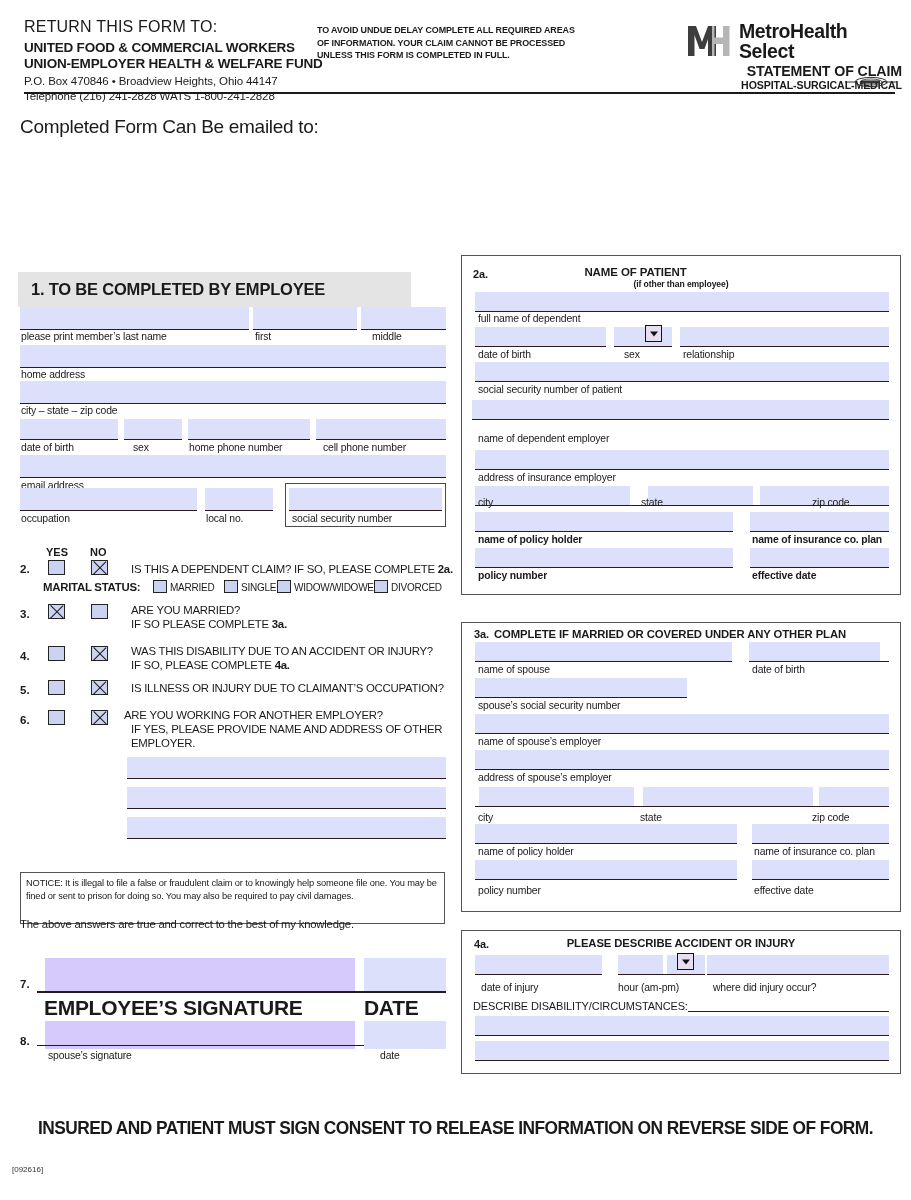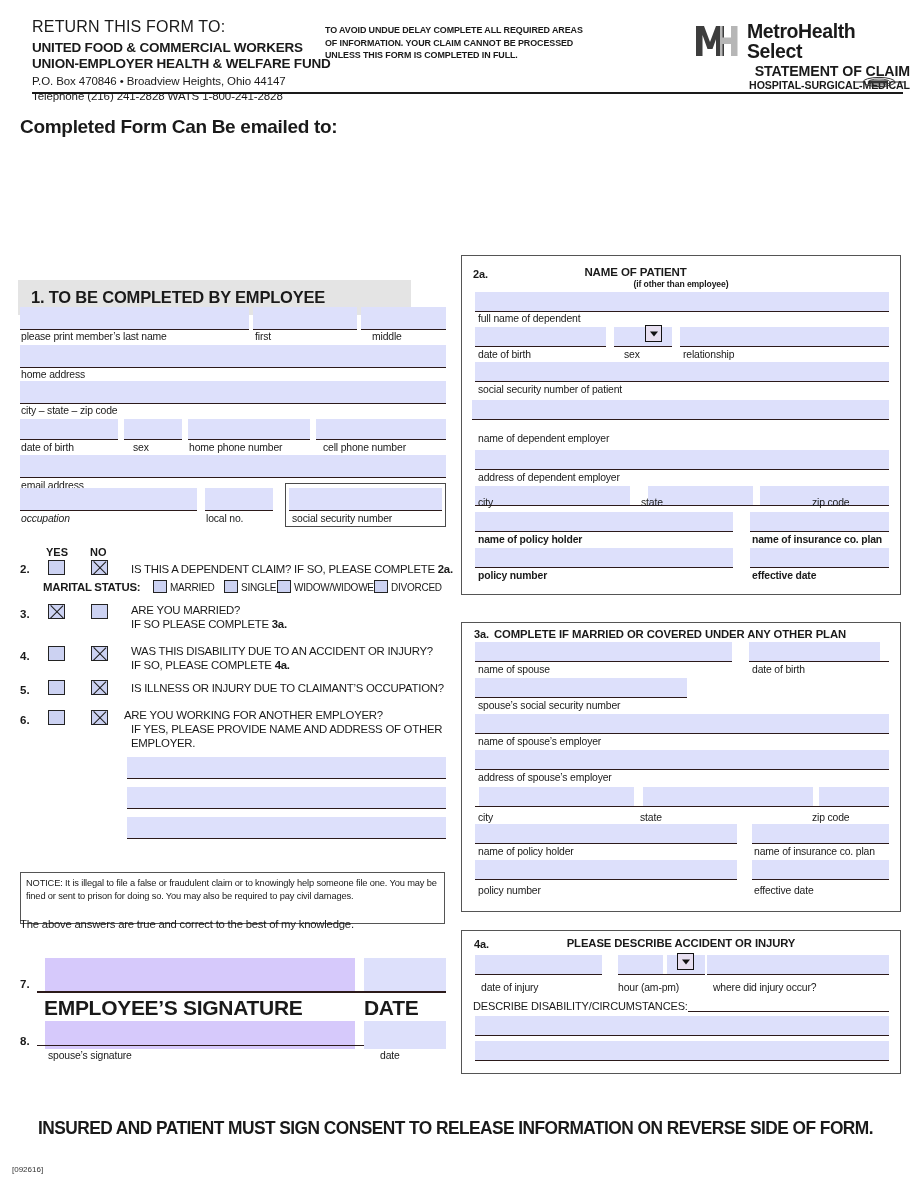--- a/index.html
+++ b/index.html
@@ -8,21 +8,21 @@
     width: 911px; height: 1200px;
     background: #ffffff;
     font-family: "Liberation Sans", sans-serif;
     color: #1a1a1a;
     position: relative;
     overflow: hidden;
   }
   .page { position: relative; width: 911px; height: 1200px; }
 
   
-  .hdr { position:absolute; left:12px; top:0; width:769px; height:100px; }
+  .hdr { position:absolute; left:4px; top:0; width:769px; height:100px; }
   .hdr-left { position:absolute; left:20px; top:18px; width:300px; }
   .hdr-return { font-size:16px; letter-spacing:.2px; color:#1a1a1a; margin-bottom:4px; }
   .hdr-org { font-size:13.5px; font-weight:bold; line-height:1.18; letter-spacing:-.2px; }
   .hdr-addr { font-size:11.5px; line-height:1.3; margin-top:2px; letter-spacing:-.1px; }
 
   .hdr-mid { position:absolute; left:313px; top:24px; width:300px; }
   .hdr-notice { font-size:9.6px; font-weight:bold; line-height:1.32; letter-spacing:-.1px;
                 transform: scaleX(.93); transform-origin: left top; }
   .hdr-ri { font-size:21px; font-weight:bold; letter-spacing:.3px; margin-top:12px; text-align:center; }
 
@@ -30,21 +30,21 @@
   .logo-mark { position:absolute; left:0; top:2px; width:44px; height:34px; }
   .brand { position:absolute; left:52px; top:0px; }
   .brand-name { font-size:19.5px; font-weight:bold; letter-spacing:-.4px; line-height:1; }
   .brand-sub1 { font-size:14.2px; font-weight:bold; letter-spacing:-.1px; text-align:right; line-height:1.15; margin-top:2px;}
   .brand-sub2 { font-size:10.6px; font-weight:bold; letter-spacing:-.1px; text-align:right; line-height:1.15;}
   .brand-seal { position:absolute; right:2px; top:52px; width:58px; height:12px; }
 
   .hdr-rule { position:absolute; left:20px; top:92px; width:871px; height:2px; background:#1a1a1a; }
 
   
-  .email-line1 { position:absolute; left:20px; top:116px; font-size:19px; font-weight:bold; letter-spacing:-.3px; }
+  .email-line1 { position:absolute; left:20px; top:116px; font-size:19px; font-weight:normal; letter-spacing:-.3px; }
   .email-line2 { position:absolute; left:46px; top:143px; font-size:19px; font-weight:bold; letter-spacing:-.3px; }
 
   
   .fld { position:absolute; background:#dde0fb; }
   .fld.sig { background:#d6c9fb; }
   .uline { position:absolute; background:#2b1a1a; height:1.4px; }
   .lbl { position:absolute; font-size:10.4px; color:#1a1a1a; white-space:nowrap; letter-spacing:-.15px; }
   .lbl.b { font-weight:bold; }
   .lbl.big { font-size:21px; font-weight:bold; letter-spacing:-.3px; }
   .boxed { position:absolute; border:1.3px solid #4a4a4a; background:transparent; }
@@ -61,21 +61,21 @@
   .cbx .x:after  { transform: translate(-50%,-50%) rotate(-45deg); }
 
   
   .ddbtn { position:absolute; width:17px; height:17px; background:#e7dff0; border:1.8px solid #121212; }
   .ddbtn:after {
     content:""; position:absolute; left:50%; top:52%; transform:translate(-50%,-50%);
     border-left:4.4px solid transparent; border-right:4.4px solid transparent; border-top:5.4px solid #121212;
   }
 
   
-  .sec1bar { position:absolute; left:18px; top:280px; width:393px; height:35px; background:#e4e4e4; }
+  .sec1bar { position:absolute; left:18px; top:272px; width:393px; height:35px; background:#e4e4e4; }
   .sec1bar span { position:absolute; left:13px; top:8px; font-size:16.5px; font-weight:bold; letter-spacing:-.2px; }
 
   
   .panel { position:absolute; border:1.4px solid #555; background:#fff; }
 
   
   .notice { position:absolute; left:20px; top:872px; width:425px; height:52px; border:1.3px solid #555; }
   .notice p { margin:0; position:absolute; left:5px; top:4px; width:415px;
               font-size:9.3px; line-height:1.42; letter-spacing:-.15px; }
 
@@ -192,21 +192,21 @@
   <div class="fld" style="left:316px;top:419px;width:130px;height:20px;"></div>
   <div class="uline" style="left:316px;top:439px;width:130px;"></div>
   <div class="lbl" style="left:323px;top:442px;">cell phone number</div>
 
   <div class="fld" style="left:20px;top:455px;width:426px;height:22px;"></div>
   <div class="uline" style="left:20px;top:477px;width:426px;"></div>
   <div class="lbl" style="left:21px;top:480px;">email address</div>
 
   <div class="fld" style="left:20px;top:488px;width:177px;height:22px;"></div>
   <div class="uline" style="left:20px;top:510px;width:177px;"></div>
-  <div class="lbl" style="left:21px;top:513px;font-style:italic;">occupation</div>
+  <div class="lbl" style="left:21px;top:513px;">occupation</div>
 
   <div class="fld" style="left:205px;top:488px;width:68px;height:22px;"></div>
   <div class="uline" style="left:205px;top:510px;width:68px;"></div>
   <div class="lbl" style="left:206px;top:513px;">local no.</div>
 
   <div class="boxed" style="left:285px;top:483px;width:161px;height:44px;"></div>
   <div class="fld" style="left:289px;top:488px;width:153px;height:22px;"></div>
   <div class="uline" style="left:289px;top:510px;width:153px;"></div>
   <div class="lbl" style="left:292px;top:513px;">social security number</div>
 
@@ -319,21 +319,21 @@
   <div class="fld" style="left:475px;top:362px;width:414px;height:19px;"></div>
   <div class="uline" style="left:475px;top:381px;width:414px;"></div>
   <div class="lbl" style="left:478px;top:384px;">social security number of patient</div>
 
   <div class="fld" style="left:472px;top:400px;width:417px;height:19px;"></div>
   <div class="uline" style="left:472px;top:419px;width:417px;"></div>
   <div class="lbl" style="left:478px;top:433px;">name of dependent employer</div>
 
   <div class="fld" style="left:475px;top:450px;width:414px;height:19px;"></div>
   <div class="uline" style="left:475px;top:469px;width:414px;"></div>
-  <div class="lbl" style="left:478px;top:472px;">address of dependent employer</div>
+  <div class="lbl" style="left:478px;top:472px;">address of insurance employer</div>
 
   <div class="fld" style="left:475px;top:486px;width:155px;height:19px;"></div>
   <div class="fld" style="left:648px;top:486px;width:105px;height:19px;"></div>
   <div class="fld" style="left:760px;top:486px;width:129px;height:19px;"></div>
   <div class="uline" style="left:475px;top:505px;width:414px;"></div>
   <div class="lbl" style="left:478px;top:497px;">city</div>
   <div class="lbl" style="left:641px;top:497px;">state</div>
   <div class="lbl" style="left:812px;top:497px;">zip code</div>
 
   <div class="fld" style="left:475px;top:512px;width:258px;height:19px;"></div>

